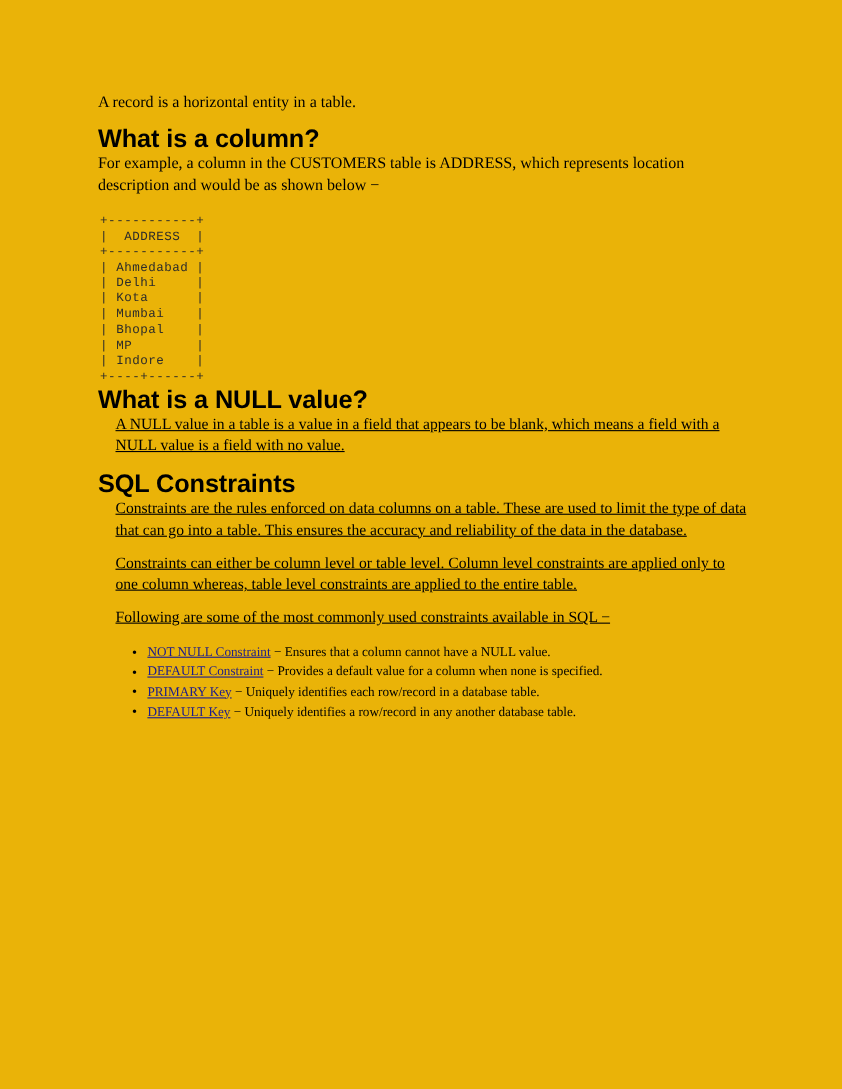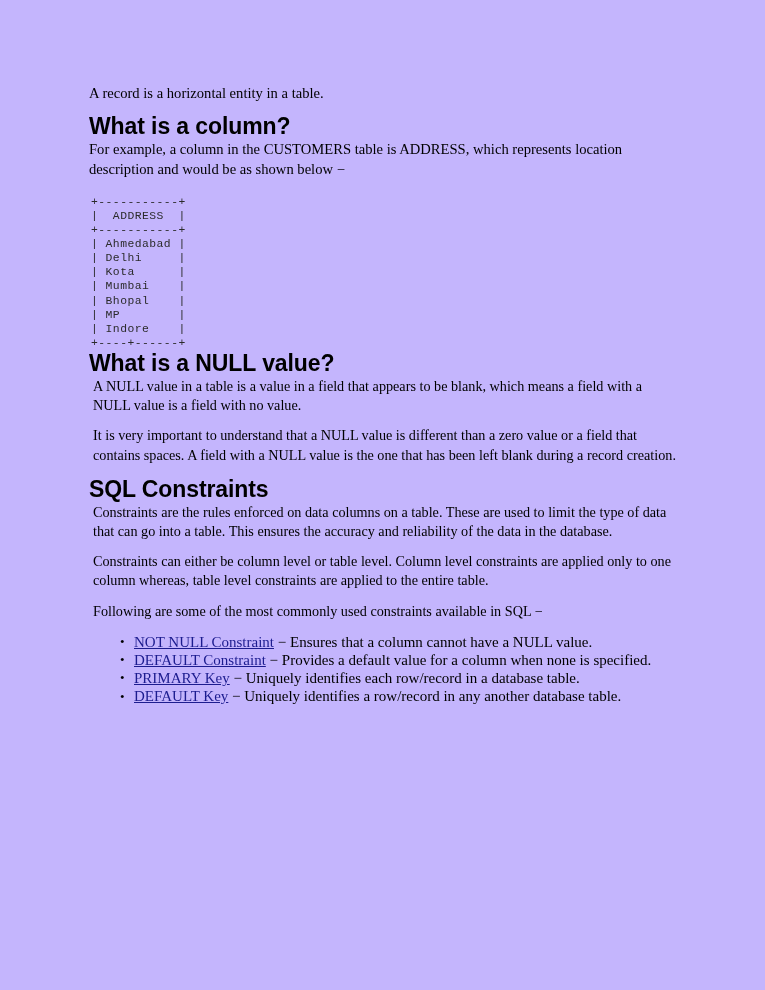--- a/index.html
+++ b/index.html
@@ -17,21 +17,21 @@
     color: #000000;
     -webkit-font-smoothing: antialiased;
   }
 
   .page {
     position: absolute;
     left: 0;
     top: 0;
     width: 765px;
     height: 990px;
-    background: #c4b5fd;
+    background: #eab308;
     box-sizing: border-box;
     padding: 84px 86px 0 89px;
   }
 
   
   .sec-upper {
     font-size: 14.6px;
     line-height: 19.3px;
     width: 566px;
   }
@@ -40,22 +40,23 @@
     text-align: left;
   }
 
   
   .sec-lower {
     font-size: 14.2px;
     line-height: 19.2px;
     width: 592px;
   }
   .sec-lower p {
-    margin: 0 0 11px 4px;
+    margin: 0 0 11px 16px;
     text-align: left;
+    text-decoration: underline;
   }
 
   h2.doc-heading {
     font-family: Liberation Sans, sans-serif;
     font-weight: bold;
     font-size: 23px;
     line-height: 27px;
     margin: 0;
     padding: 0;
     letter-spacing: -0.1px;
@@ -75,21 +76,21 @@
     white-space: pre;
     color: #2b2b2b;
     margin: 16px 0 0 2px;
   }
 
   
   ul.constraint-list {
     list-style: none;
     margin: 13px 0 0 0;
     padding: 0;
-    font-size: 15px;
+    font-size: 12px;
     line-height: 17.6px;
   }
   ul.constraint-list li {
     position: relative;
     padding-left: 45px;
     margin: 0 0 0.5px 0;
     white-space: nowrap;
   }
   ul.constraint-list li::before {
     content: "\2022";
@@ -133,21 +134,20 @@
 | MP        |
 | Indore    |
 +----+------+</pre>
 
   <div class="sec-lower">
 
     <h2 class="doc-heading h-null">What is a NULL value?</h2>
 
     <p>A NULL value in a table is a value in a field that appears to be blank, which means a field with a NULL value is a field with no value.</p>
 
-    <p>It is very important to understand that a NULL value is different than a zero value or a field that contains spaces. A field with a NULL value is the one that has been left blank during a record creation.</p>
 
     <h2 class="doc-heading h-sqlc">SQL Constraints</h2>
 
     <p>Constraints are the rules enforced on data columns on a table. These are used to limit the type of data that can go into a table. This ensures the accuracy and reliability of the data in the database.</p>
 
     <p>Constraints can either be column level or table level. Column level constraints are applied only to one column whereas, table level constraints are applied to the entire table.</p>
 
     <p>Following are some of the most commonly used constraints available in SQL −</p>
 
     <ul class="constraint-list">

